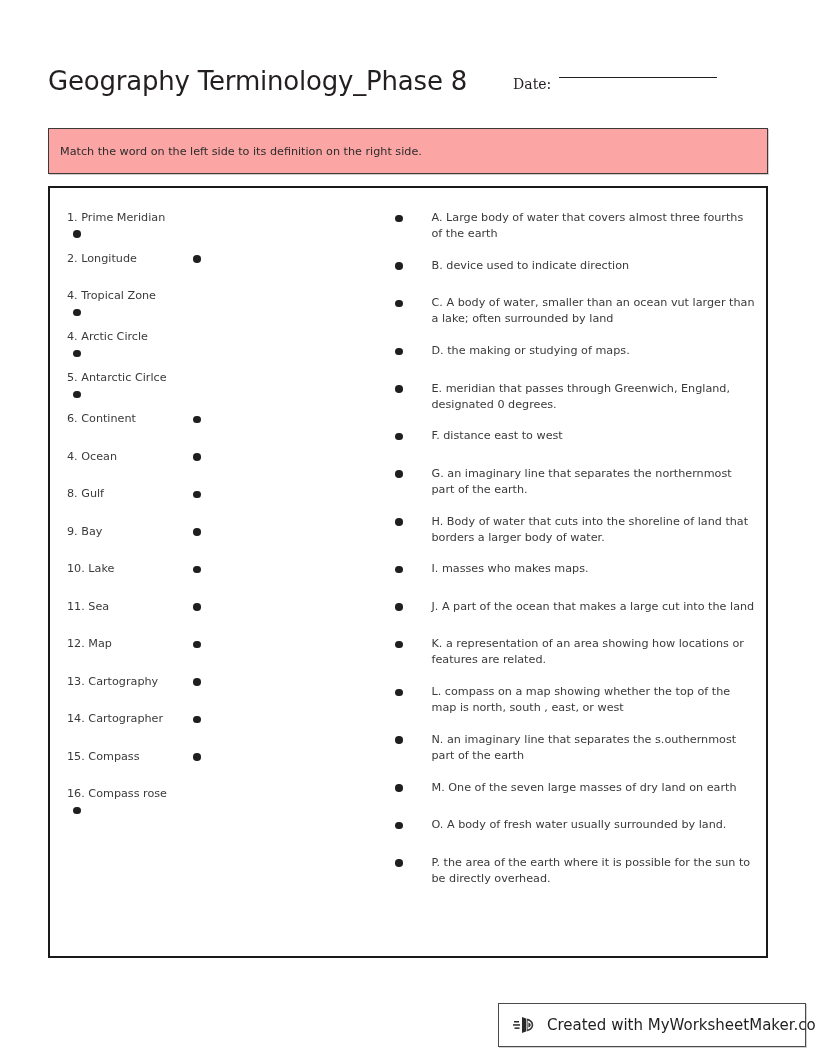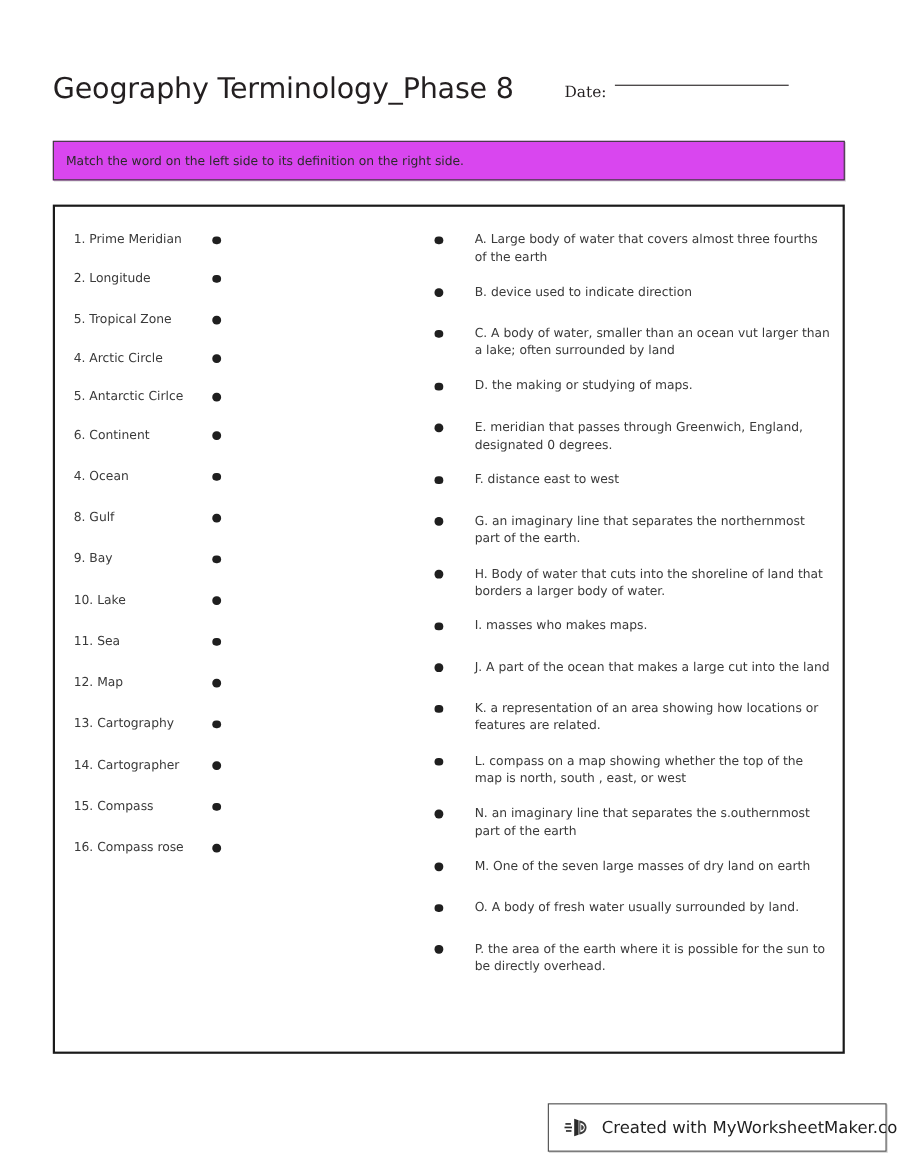--- a/index.html
+++ b/index.html
@@ -58,23 +58,23 @@
     margin-left: 8px;
     margin-bottom: 1px;
   }
 
   
   .instruction-box {
     position: absolute;
     left: 48px;
     top: 128px;
     width: 720px;
-    height: 36px;
+    height: 46px;
     border: 1.3px solid #3a3a3a;
-    background: #d946ef;
+    background: #fca5a5;
     display: flex;
     align-items: center;
     padding-left: 11px;
     box-shadow: 1px 1px 0 rgba(120,120,120,0.35);
   }
   .instruction-text {
     font-size: 11.2px;
     color: #2b2b2b;
   }
 
@@ -143,21 +143,21 @@
   .bullet-right { margin-right: 29px; margin-left: 0px; }
   .def-text {
     font-size: 11.2px;
     line-height: 1.44;
     color: #3a3a3a;
     width: 325px;
     text-indent: 0;
   }
 
   
-  .term-row.two-line { margin-bottom: 13px; }
+  .term-row.two-line { margin-bottom: 13px; flex-direction: column; }
 
   
   .footer-badge {
     position: absolute;
     left: 498px;
     top: 1003px;
     width: 308px;
     height: 44px;
     border: 1.3px solid #4a4a4a;
     background: #ffffff;
@@ -202,21 +202,21 @@
       <div class="col-left" id="terms-column">
           <div class="term-row two-line">
             <div class="term-label">1. Prime Meridian</div>
             <span class="bullet bullet-left"></span>
           </div>
           <div class="term-row">
             <div class="term-label">2. Longitude</div>
             <span class="bullet bullet-left"></span>
           </div>
           <div class="term-row two-line">
-            <div class="term-label">5. Tropical Zone</div>
+            <div class="term-label">4. Tropical Zone</div>
             <span class="bullet bullet-left"></span>
           </div>
           <div class="term-row two-line">
             <div class="term-label">4. Arctic Circle</div>
             <span class="bullet bullet-left"></span>
           </div>
           <div class="term-row two-line">
             <div class="term-label">5. Antarctic Cirlce</div>
             <span class="bullet bullet-left"></span>
           </div>

